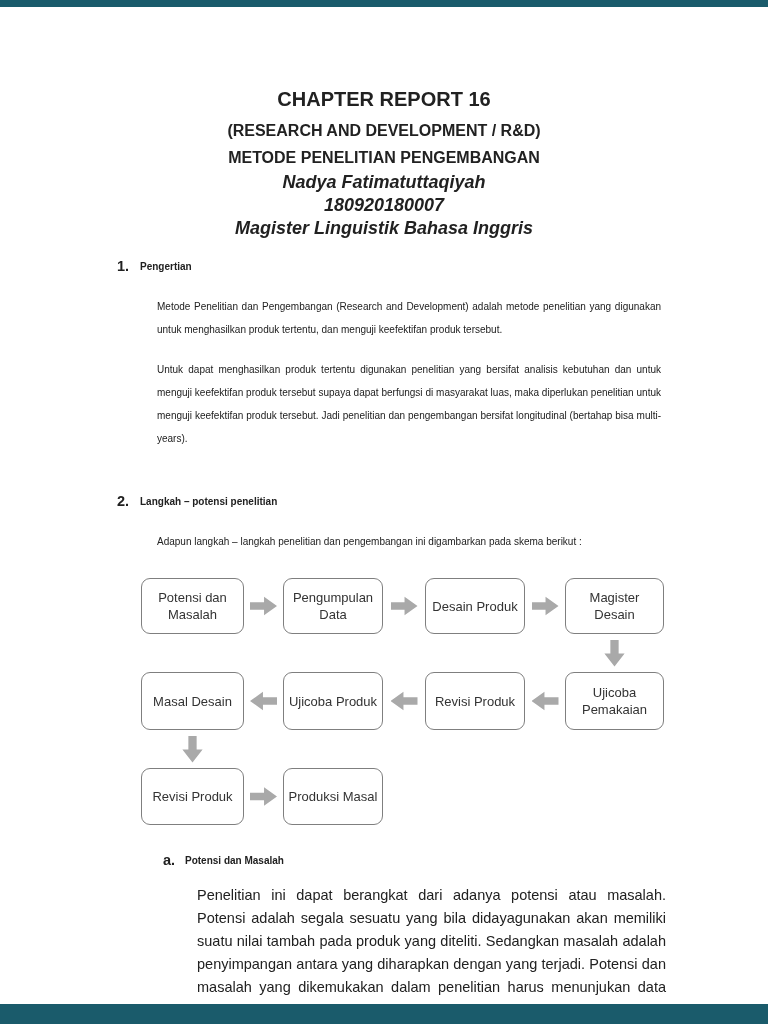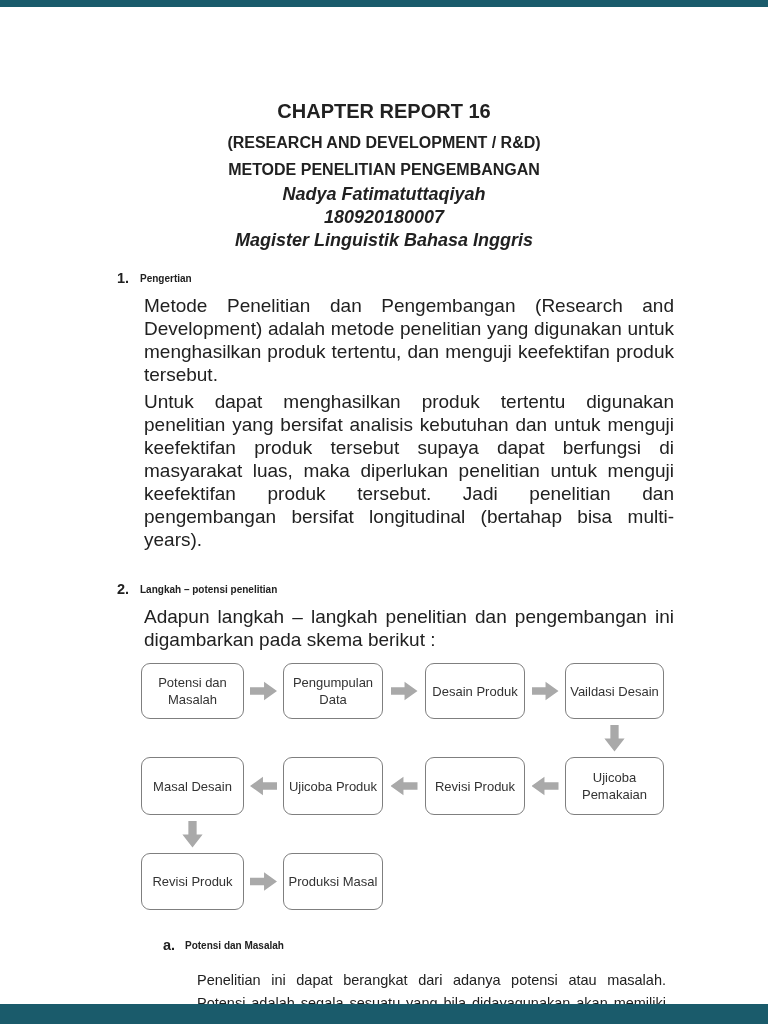--- a/index.html
+++ b/index.html
@@ -5,31 +5,31 @@
   html,body{margin:0;padding:0;}
   body{width:768px;height:1024px;overflow:hidden;background:#ffffff;
        font-family:"Liberation Sans",sans-serif;-webkit-font-smoothing:antialiased;}
   .viewer{position:relative;width:768px;height:1024px;background:#ffffff;}
   .chrome-bar{position:absolute;left:0;width:768px;background:#1a5b6b;}
   .chrome-bar.top{top:0;height:7px;}
   .chrome-bar.bottom{bottom:0;height:20px;}
   .page{position:absolute;top:7px;left:0;width:768px;bottom:20px;background:#ffffff;color:#212121;}
 
   
-  .title-block{padding-top:78px;text-align:center;margin-top:12px;}
+  .title-block{padding-top:78px;text-align:center;}
   .doc-title{font-size:20px;line-height:28px;font-weight:700;margin-bottom:4px;}
   .doc-subtitle{font-size:16px;line-height:27px;font-weight:700;}
   .doc-author{font-size:18px;line-height:23px;font-weight:700;font-style:italic;}
 
   
   .sec{display:flex;margin:0 90px 0 117px;}
   .sec .num{width:23px;flex:none;font-weight:700;font-size:14.5px;line-height:23px;}
   .sec-body{flex:1;}
   .sec-heading{font-weight:700;font-size:10px;line-height:23px;}
-  .sec-body p{margin:4px;font-size:19px;line-height:23px;text-align:justify;}
+  .sec-body p{margin:17px;font-size:10px;line-height:23px;text-align:justify;}
   .sec1{margin-top:15px;}
   .sec2{margin-top:23px;}
 
   
   .flowchart{display:grid;margin:8px 0 0 141px;
     grid-template-columns:103px 39px 100px 42px 100px 40px 99px;
     grid-template-rows:56px 38px 58px 38px 57px;}
   .fbox{border:1.6px solid #7f7f7f;border-radius:9px;background:#ffffff;
     display:flex;align-items:center;justify-content:center;text-align:center;
     font-size:13px;line-height:17px;color:#333333;padding:2px 4px;box-sizing:border-box;}
@@ -92,21 +92,21 @@
           <div class="block-arrow arr-right"></div>
         </div>
       <div class="fbox c3 r1">Pengumpulan Data</div>
       <div class="acell c4 r1">
           <div class="block-arrow arr-right"></div>
         </div>
       <div class="fbox c5 r1">Desain Produk</div>
       <div class="acell c6 r1">
           <div class="block-arrow arr-right"></div>
         </div>
-      <div class="fbox c7 r1">Vaildasi Desain</div>
+      <div class="fbox c7 r1">Magister Desain</div>
 
       <div class="acell c7 r2">
           <div class="block-arrow arr-down"></div>
         </div>
 
       <div class="fbox c1 r3">Masal Desain</div>
       <div class="acell c2 r3">
           <div class="block-arrow arr-left"></div>
         </div>
       <div class="fbox c3 r3">Ujicoba Produk</div>

